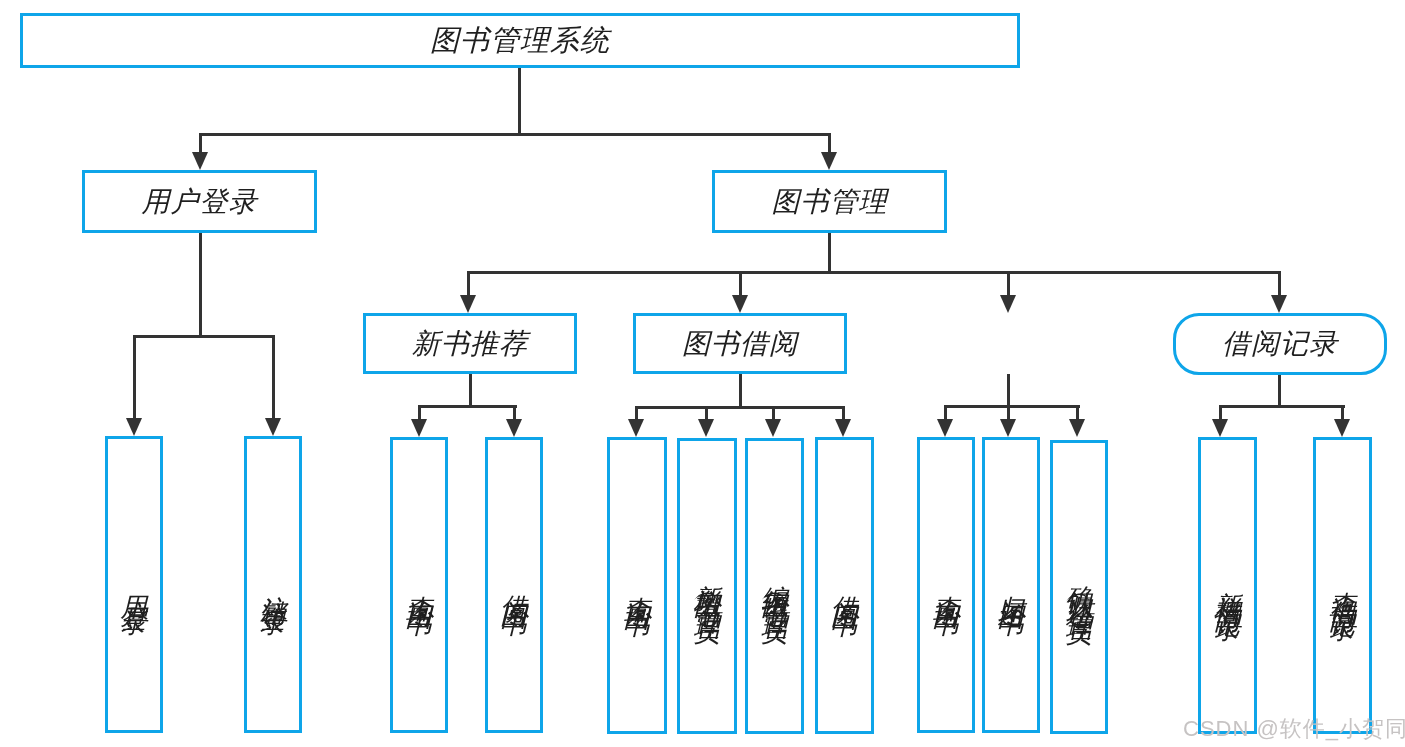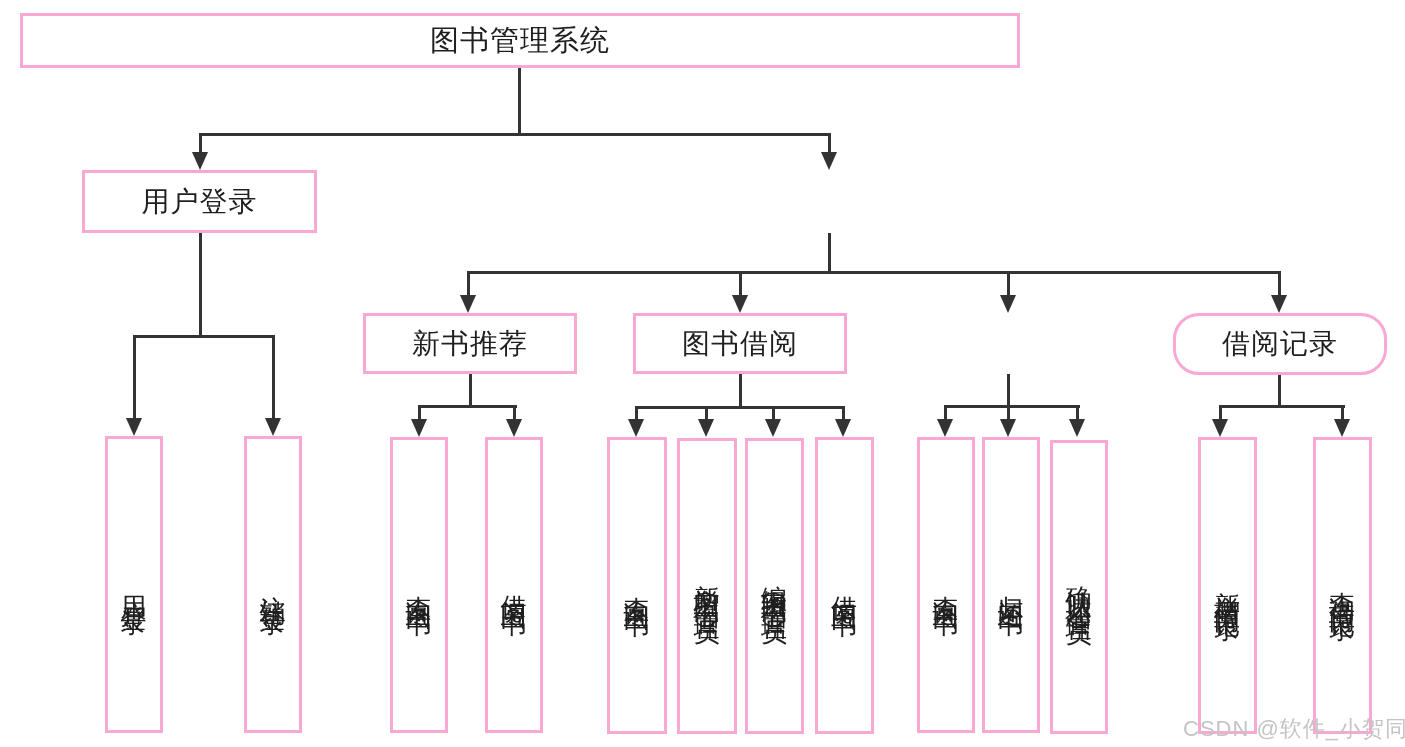--- a/index.html
+++ b/index.html
@@ -2,22 +2,22 @@
 <html><head>
 <meta charset="utf-8">
 <style>
   html,body { margin:0; padding:0; background:#ffffff; }
   .canvas {
     position:relative; width:1405px; height:747px; background:#ffffff;
     font-family:"Liberation Sans", sans-serif; color:#1f1f1f; overflow:hidden;
   }
   .box {
     position:absolute; box-sizing:border-box;
-    border:3px solid #f9a8d4; background:#ffffff;
-    display:flex; align-items:center; justify-content:center;
+    border:3px solid #0ea5e9; background:#ffffff;
+    display:flex; align-items:center; justify-content:center;font-style:italic;
   }
   .box.h { font-size:28px; letter-spacing:1px; }
   .box.h.title { font-size:29px; }
   .box.v { font-size:26px; }
   .box.v .lbl {
     writing-mode:vertical-rl; text-orientation:mixed;
     letter-spacing:5px; line-height:1;
   }
   .vline, .hline { position:absolute; background:#333333; }
   .arrow {
@@ -41,20 +41,23 @@
 
   <div class="vline" style="left:518px; top:68px; width:3px; height:65px;"></div>
   <div class="hline" style="left:199px; top:133px; width:632px; height:3px;"></div>
   <div class="vline" style="left:199px; top:133px; width:3px; height:21px;"></div>
   <div class="arrow" style="left:192px; top:152px;"></div>
   <div class="vline" style="left:828px; top:133px; width:3px; height:21px;"></div>
   <div class="arrow" style="left:821px; top:152px;"></div>
 
   <div class="box h" style="left:82px; top:170px; width:235px; height:63px;">
     <span class="lbl">用户登录</span>
+  </div>
+  <div class="box h" style="left:712px; top:170px; width:235px; height:63px;">
+    <span class="lbl">图书管理</span>
   </div>
 
   <div class="vline" style="left:199px; top:233px; width:3px; height:102px;"></div>
   <div class="hline" style="left:133px; top:335px; width:142px; height:3px;"></div>
   <div class="vline" style="left:133px; top:335px; width:3px; height:83px;"></div>
   <div class="arrow" style="left:126px; top:418px;"></div>
   <div class="vline" style="left:272px; top:335px; width:3px; height:83px;"></div>
   <div class="arrow" style="left:265px; top:418px;"></div>
 
   <div class="vline" style="left:828px; top:233px; width:3px; height:38px;"></div>

